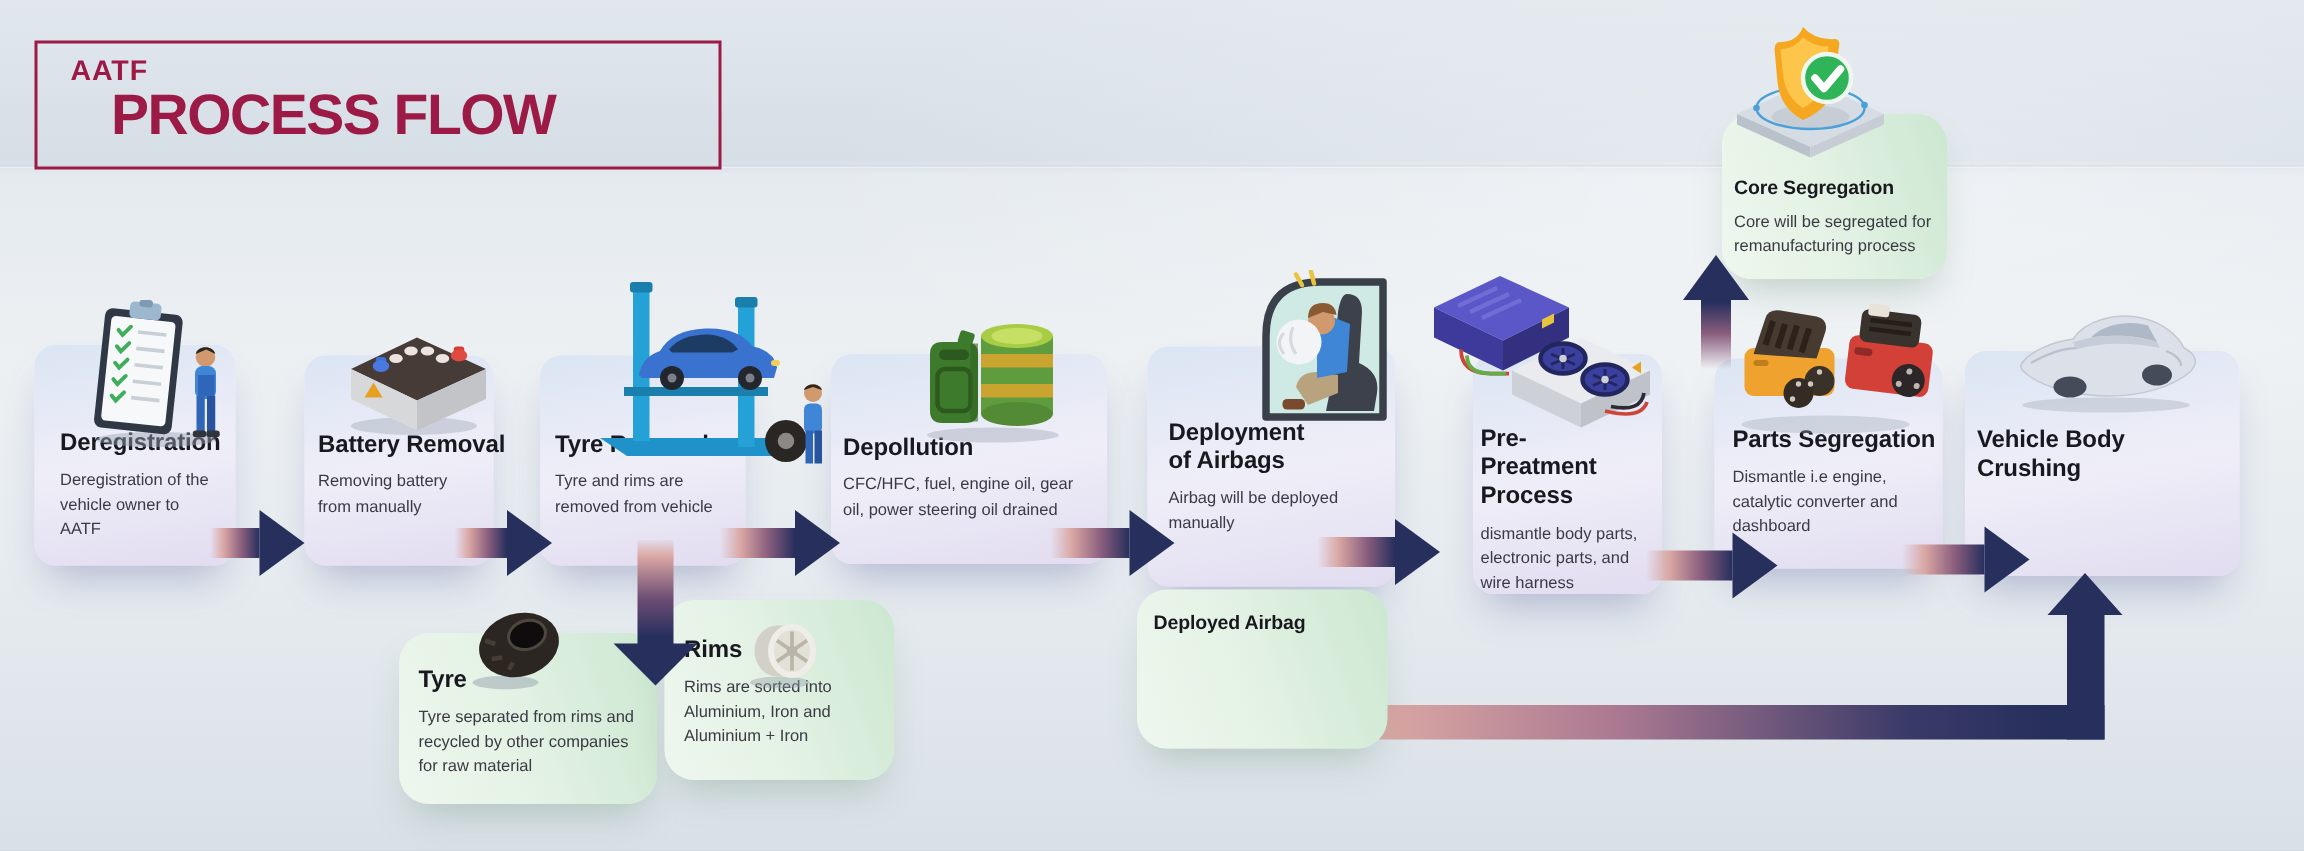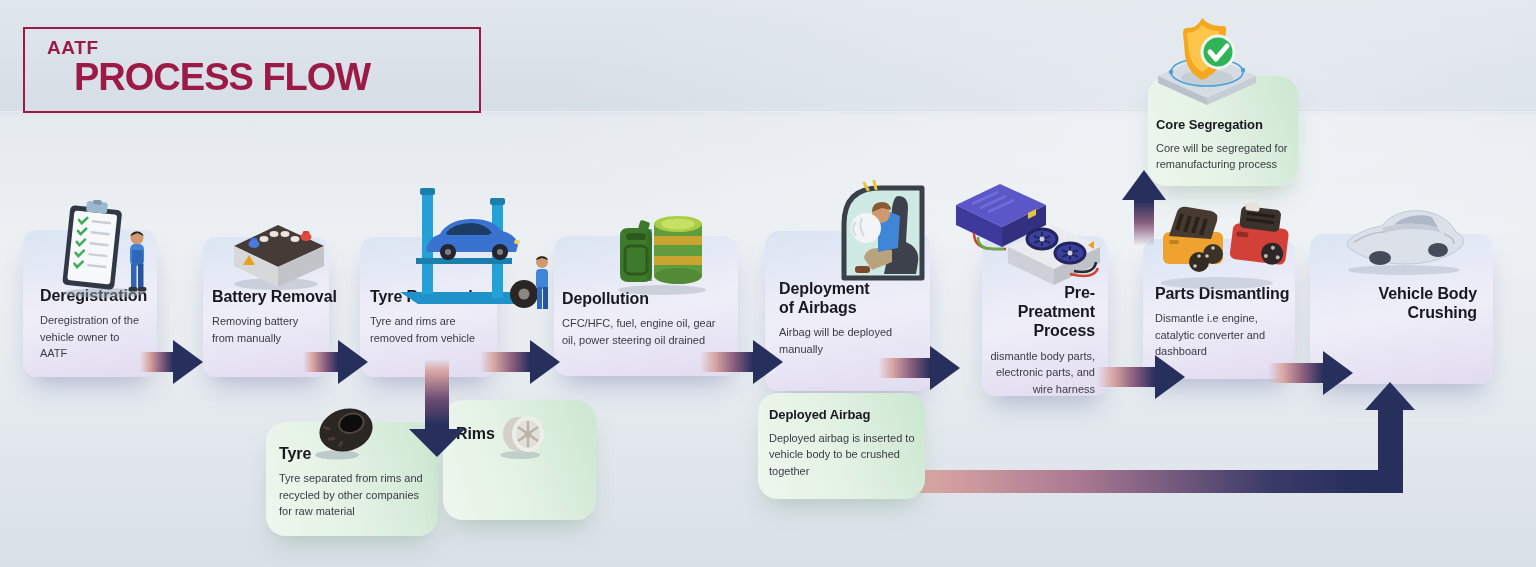--- a/index.html
+++ b/index.html
@@ -18,21 +18,21 @@
   .brand{font-size:19px;font-weight:bold;color:#9c1b46;letter-spacing:.6px;}
   .big-heading{font-size:38px;font-weight:bold;color:#9c1b46;letter-spacing:-1px;margin-top:-3px;margin-left:27px;}
   
   .card{position:absolute;box-sizing:border-box;border-radius:14px;z-index:2;}
   .card--main{background:linear-gradient(170deg,#dbe5f3 0%,#efeef8 52%,#e1dcf0 100%);
     box-shadow:0 16px 26px -9px rgba(108,112,166,.42);}
   .card--green{background:linear-gradient(250deg,#cbe7d0 0%,#e4f2e5 55%,#eef7ee 100%);
     border-radius:20px;box-shadow:0 14px 24px -8px rgba(110,150,122,.38);}
   .card h3{margin:0;font-size:16px;font-weight:bold;color:#18181f;line-height:1.2;letter-spacing:-.1px;}
   .card p{margin:7px 0 0 0;font-size:11px;color:#3a3a44;line-height:1.5;}
-  .align-right{text-align:right;}
+  .align-right{}
   .sub-h{font-size:13px !important;}
   
   .harrow{position:absolute;height:44px;z-index:6;}
   .harrow .tail{position:absolute;left:0;top:12px;height:20px;
     background:linear-gradient(90deg,rgba(217,166,163,0) 0%,#d9a6a3 28%,#8a5e7e 64%,#272f5d 100%);}
   .harrow .head{position:absolute;top:0;width:0;height:0;
     border-top:22px solid transparent;border-bottom:22px solid transparent;border-left:30px solid #272f5d;}
   .varrow-down{position:absolute;left:409px;top:360px;width:56px;height:98px;z-index:6;}
   .varrow-down .tail{position:absolute;left:16px;top:0;width:24px;height:70px;
     background:linear-gradient(180deg,rgba(217,166,163,.1) 0%,#d9a6a3 16%,#6d4d74 56%,#272f5d 92%);}
@@ -85,45 +85,45 @@
     <h3 style="max-width:88px;">Deployment of Airbags</h3>
     <p>Airbag will be deployed manually</p>
   </div>
 
   <div class="card card--main align-right" style="left:982px;top:236px;width:126px;height:160px;padding:47px 13px 0 5px;">
     <h3>Pre-Preatment Process</h3>
     <p>dismantle body parts, electronic parts, and wire harness</p>
   </div>
 
   <div class="card card--main" style="left:1143px;top:239px;width:152px;height:140px;padding:45px 8px 0 12px;">
-    <h3 style="white-space:nowrap;">Parts Dismantling</h3>
+    <h3 style="white-space:nowrap;">Parts Segregation</h3>
     <p>Dismantle i.e engine, catalytic converter and dashboard</p>
   </div>
 
   <div class="card card--main align-right" style="left:1310px;top:234px;width:183px;height:150px;padding:50px 16px 0 8px;">
     <h3>Vehicle Body Crushing</h3>
   </div>
 
   <div class="card card--green" style="left:1148px;top:76px;width:150px;height:110px;padding:41px 8px 0 8px;">
     <h3 class="sub-h">Core Segregation</h3>
     <p>Core will be segregated for remanufacturing process</p>
   </div>
 
   <div class="card card--green" style="left:266px;top:422px;width:172px;height:114px;padding:22px 10px 0 13px;">
     <h3>Tyre</h3>
     <p>Tyre separated from rims and recycled by other companies for raw material</p>
   </div>
 
   <div class="card card--green" style="left:443px;top:400px;width:153px;height:120px;padding:24px 8px 12px 13px;">
     <h3>Rims</h3>
+    <p>Rims are sorted into Aluminium, Iron and Aluminium + Iron</p>
   </div>
 
   <div class="card card--green" style="left:758px;top:393px;width:167px;height:106px;padding:14px 8px 0 11px;">
     <h3 class="sub-h">Deployed Airbag</h3>
-    <p>Deployed airbag is inserted to vehicle body to be crushed together</p>
   </div>
 
   <div class="harrow" style="left:140px;top:340px;">
     <div class="tail" style="width:33px;"></div>
       <div class="head" style="left:33px;"></div>
   </div>
   <div class="harrow" style="left:303px;top:340px;">
     <div class="tail" style="width:35px;"></div>
       <div class="head" style="left:35px;"></div>
   </div>

